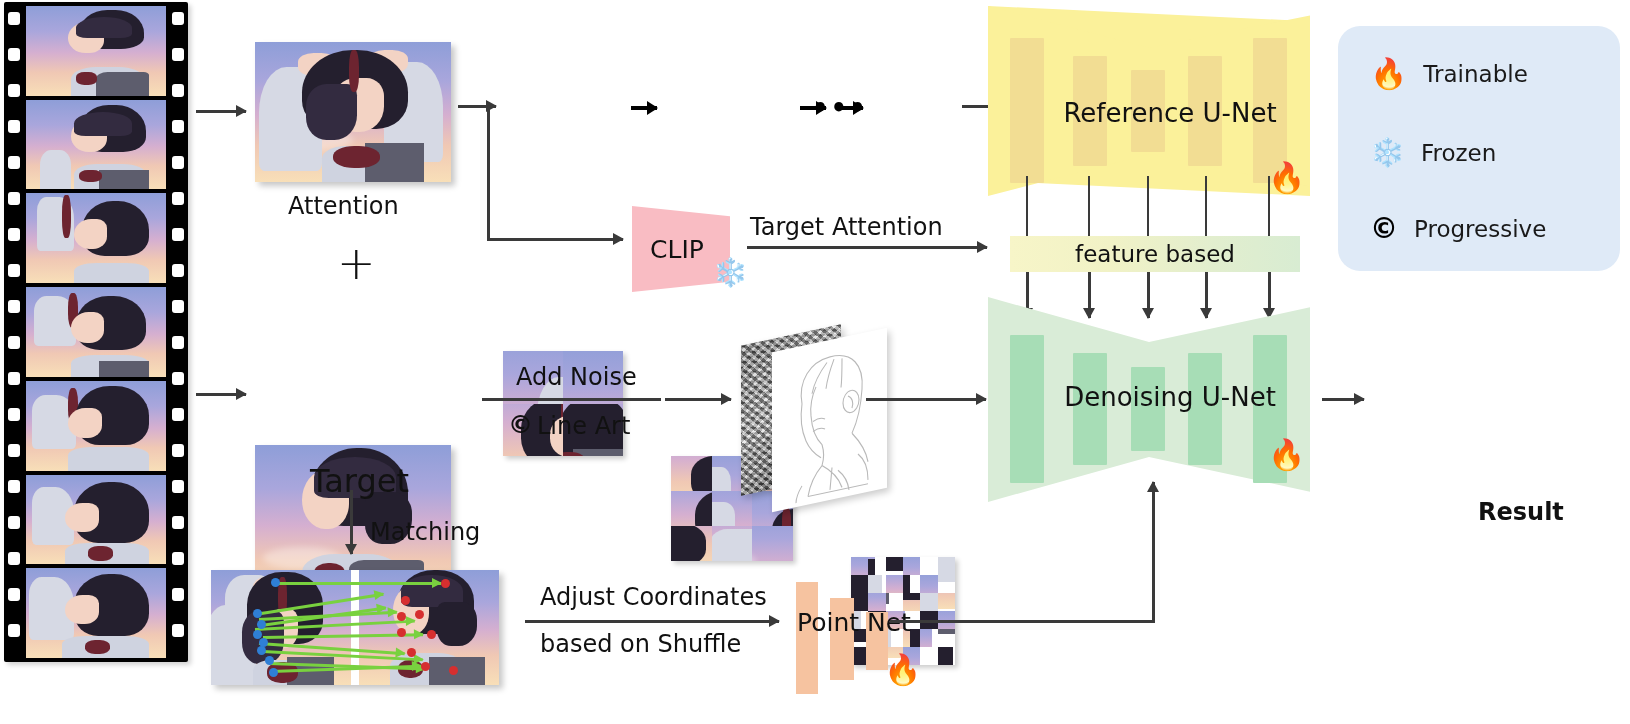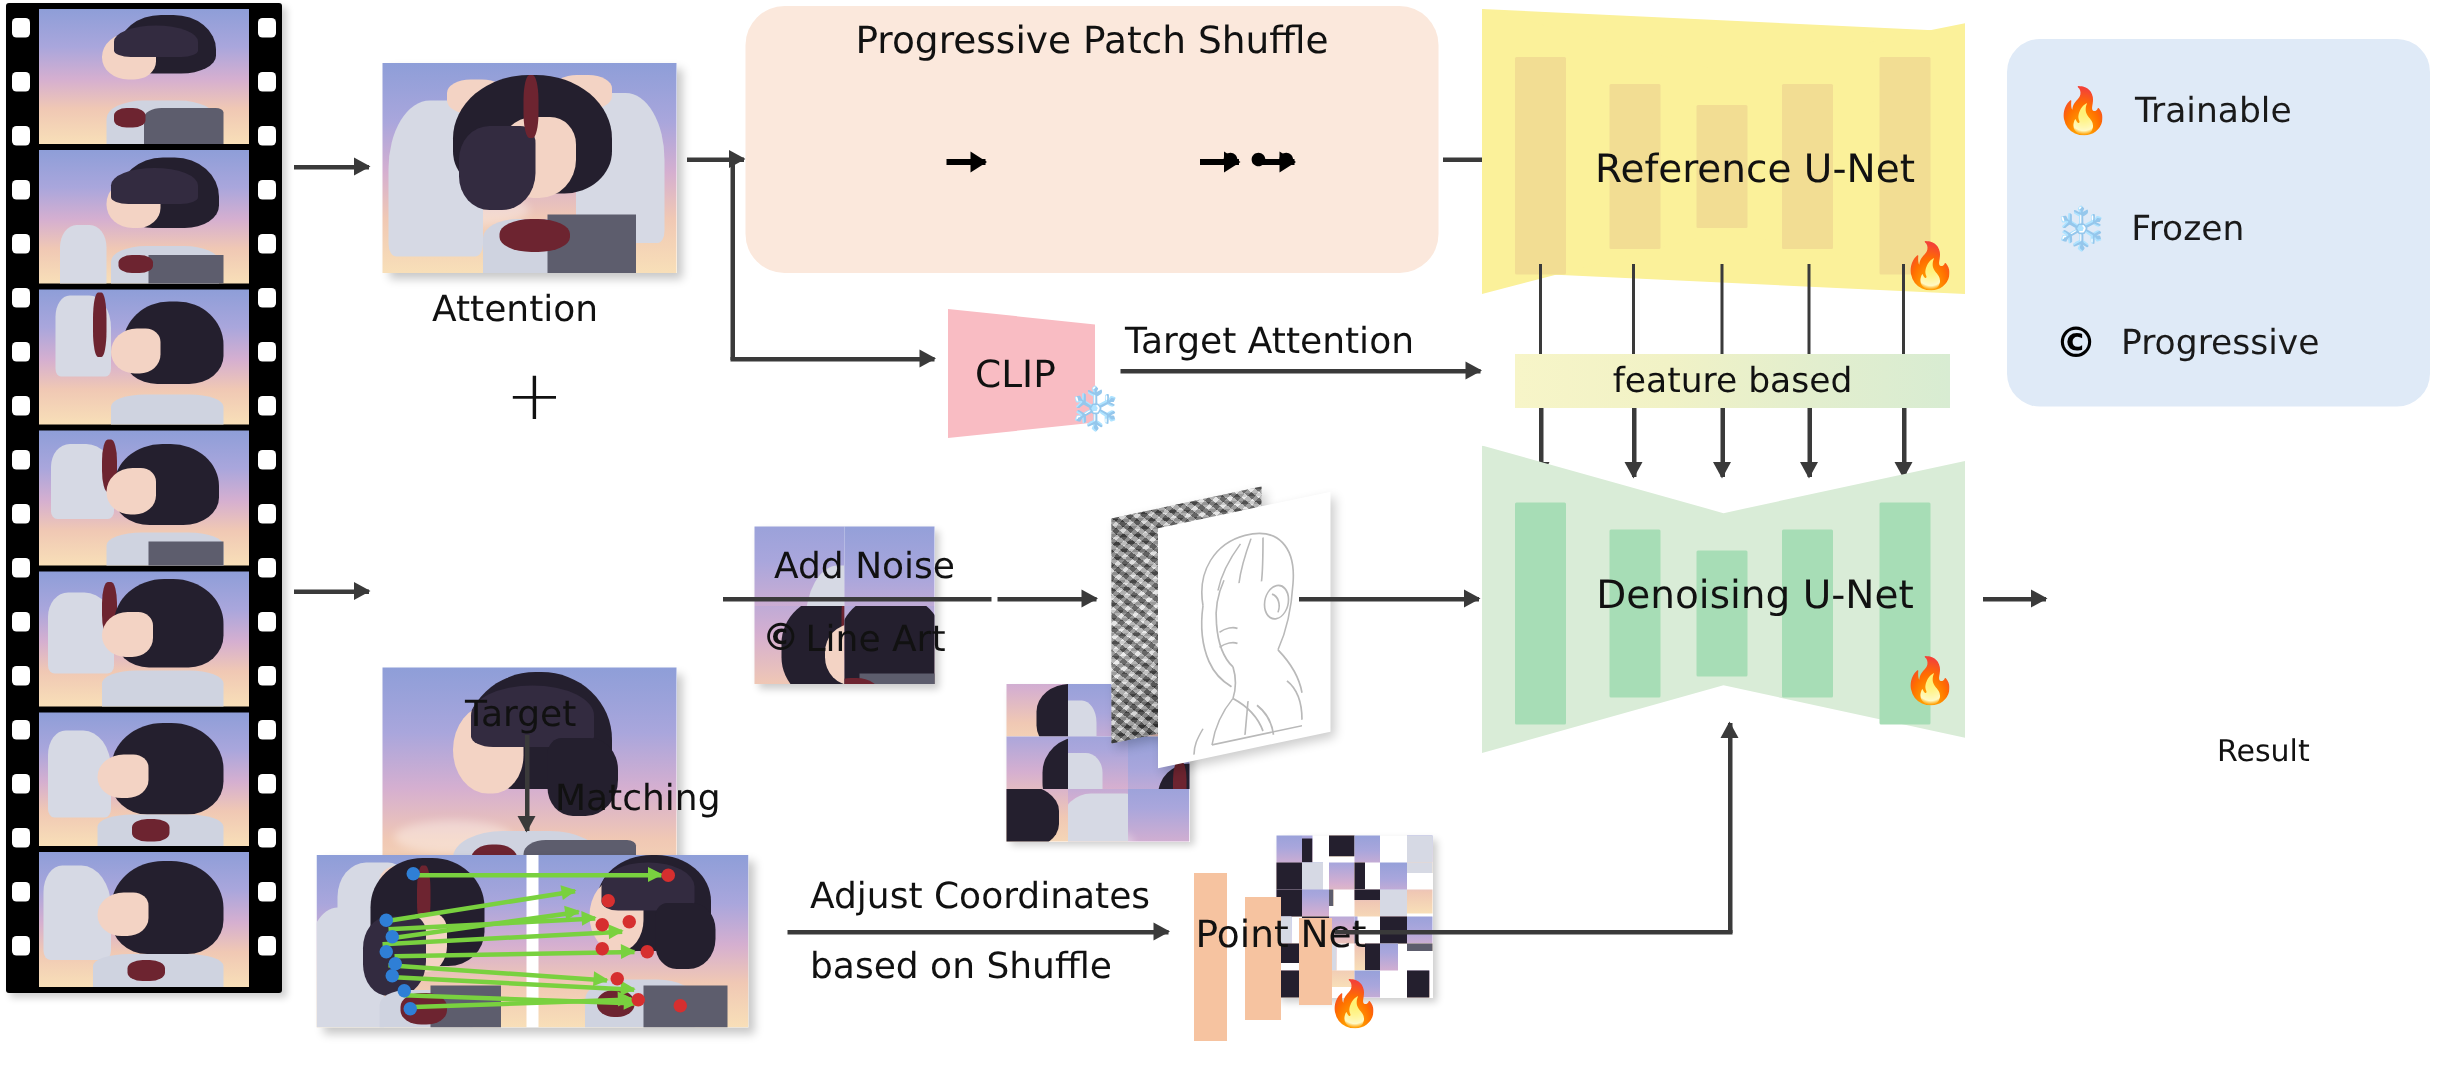--- a/index.html
+++ b/index.html
@@ -203,33 +203,30 @@
   <div class="abs pic shadow" style="left:255px;top:305px;width:196px;height:155px;">
     <div class="sky-cloud" style="left:4%;top:66%;width:40%;height:14%;"></div>
     <div class="hair" style="left:28%;top:2%;width:50%;height:50%;border-radius:48% 48% 34% 34%/58% 58% 30% 30%;"></div>
     <div class="skin" style="left:24%;top:16%;width:24%;height:38%;border-radius:52% 28% 44% 50%;"></div>
     <div class="hair2" style="left:30%;top:8%;width:42%;height:26%;border-radius:50% 50% 18% 18%;"></div>
     <div class="hair" style="left:56%;top:30%;width:24%;height:34%;border-radius:20% 40% 46% 36%;"></div>
     <div class="shirt" style="left:24%;top:70%;width:50%;height:34%;border-radius:34% 34% 0 0;"></div>
     <div class="vest" style="left:48%;top:74%;width:38%;height:30%;border-radius:20% 8% 0 0;"></div>
     <div class="tie" style="left:30%;top:76%;width:16%;height:14%;border-radius:45%;"></div>
   </div>
-  <div class="abs lbl" style="left:310px;top:462px;font-size:24px;">Target</div>
+  <div class="abs lbl" style="left:310px;top:462px;font-size:32px;">Target</div>
 
   <div class="arrow-h" style="left:196px;top:110px;width:50px;"></div>
   <div class="arrow-h" style="left:196px;top:393px;width:50px;"></div>
 
   <div class="arrow-h" style="left:458px;top:105px;width:38px;"></div>
 
   <div class="line-v" style="left:487px;top:105px;height:135px;"></div>
   <div class="arrow-h" style="left:487px;top:238px;width:136px;"></div>
 
-  <div class="abs" id="shuffle-panel" style="left:497px;top:4px;width:462px;height:178px;">
-    <div class="abs lbl" style="left:0;top:8px;width:462px;text-align:center;font-size:25px;">Progressive Patch Shuffle</div>
-  </div>
 
   <div class="abs grid-img" style="left:503px;top:56px;width:120px;height:105px;grid-template-columns:repeat(2,1fr);grid-template-rows:repeat(2,1fr);">
     <div class="gcell">
         <div class="inner pic" style="left:-100%;top:-40%;">
           <div class="arm" style="left:52%;top:30%;width:30%;height:60%;border-radius:40% 20% 8% 8%;"></div>
         </div>
       </div>
     <div class="gcell">
         <div class="inner pic" style="left:-10%;top:-20%;"></div>
       </div>
@@ -615,21 +612,21 @@
   <div class="pnbar" style="left:830px;top:598px;width:24px;height:82px;"></div>
   <div class="pnbar" style="left:866px;top:612px;width:22px;height:58px;"></div>
   <div class="abs lbl" style="left:797px;top:608px;font-size:25px;">Point Net</div>
   <div class="fire" style="left:884px;top:655px;font-size:30px;">🔥</div>
 
   <div class="line-h" style="left:890px;top:620px;width:265px;"></div>
   <div class="arrow-v-up" style="left:1152px;top:482px;height:140px;"></div>
 
   <div class="arrow-h" style="left:1322px;top:398px;width:42px;"></div>
 
-  <div class="abs lbl" style="left:1478px;top:488px;font-size:20px;">Result</div>
+  <div class="abs lbl" style="left:1478px;top:498px;font-size:24px;font-weight:bold;">Result</div>
 
   <div id="legend" style="left:1338px;top:26px;width:282px;height:245px;">
     <div class="leg-row" style="left:32px;top:30px;">
       <span style="font-size:30px;">🔥</span>
       <span class="leg-txt">Trainable</span>
     </div>
     <div class="leg-row" style="left:32px;top:110px;">
       <span style="font-size:28px;">❄️</span>
       <span class="leg-txt">Frozen</span>
     </div>

